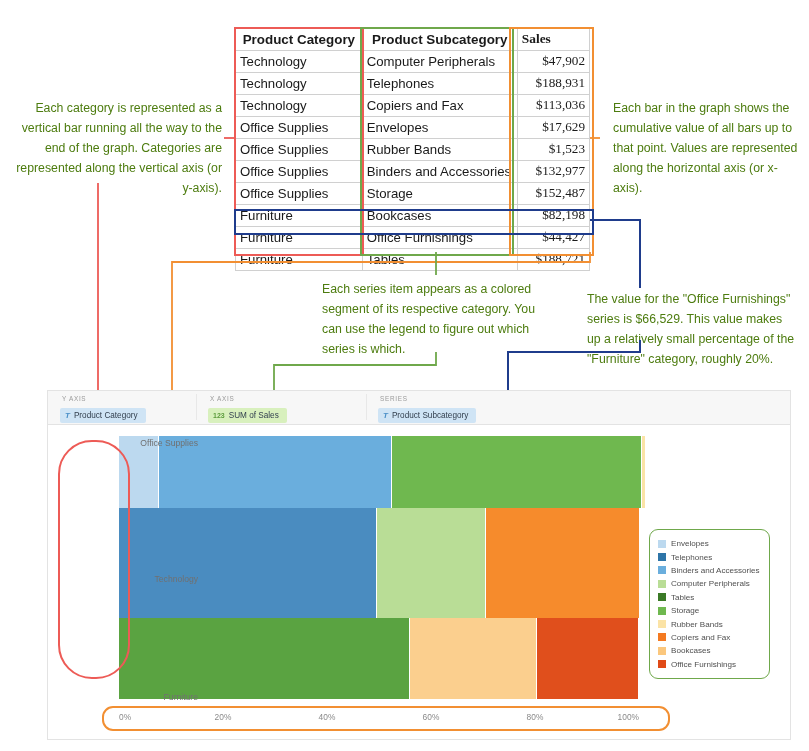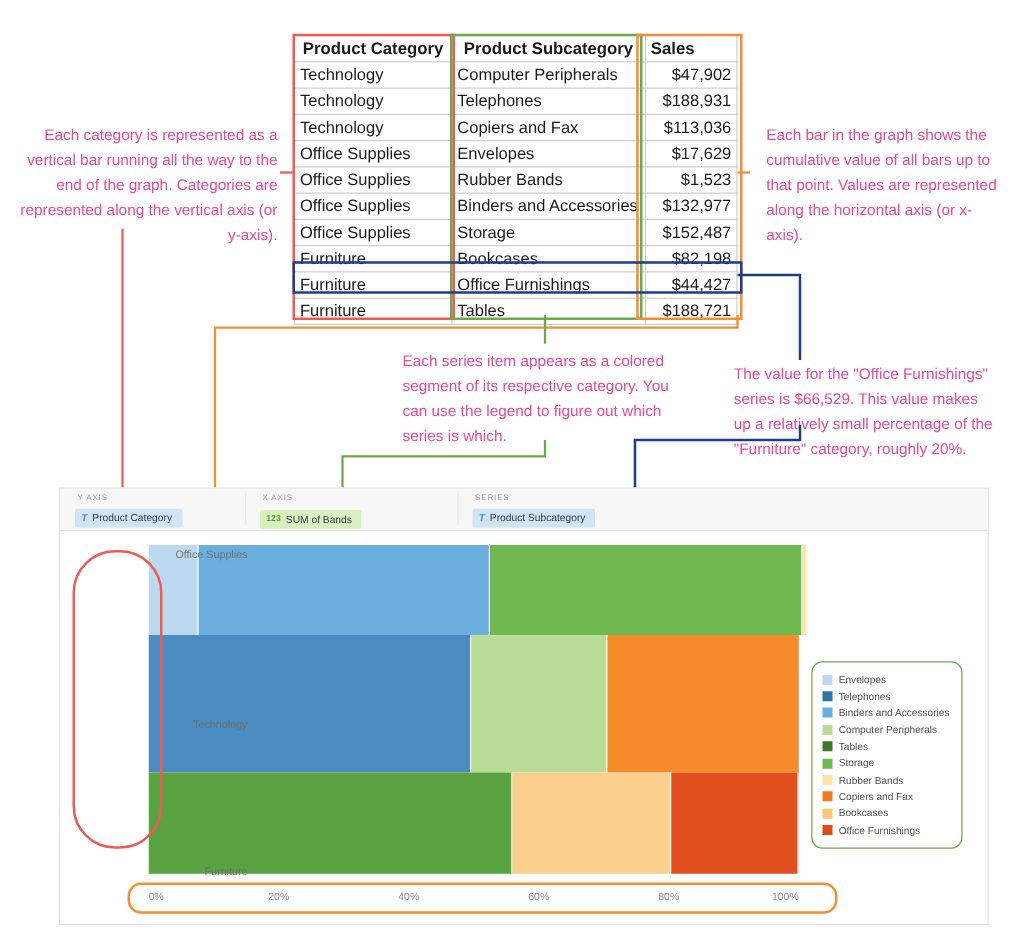--- a/index.html
+++ b/index.html
@@ -4,21 +4,21 @@
 <style>
   html,body{margin:0;padding:0;background:#ffffff;}
   body{
     width:809px;height:751px;position:relative;overflow:hidden;
     font-family:"Liberation Sans", sans-serif;
     color:#3a3a3a;
   }
 
   
   .annot{
-    position:absolute;font-size:12.3px;line-height:20px;color:#ec4899;
+    position:absolute;font-size:12.3px;line-height:20px;color:#4d7c0f;
   }
   .annot.right-align{text-align:right;}
   .annot.left-align{text-align:left;}
 
   
   #data-table{
     position:absolute;left:235px;top:28px;width:355px;
     border-collapse:collapse;font-size:13.2px;color:#1a1a1a;
     background:#fff;
   }
@@ -26,21 +26,21 @@
     border:1px solid #d0d0d0;
     padding:2px 4px 3px 4px;
     height:15px;
     font-weight:normal;
     white-space:nowrap;
     background:#fff;
   }
   #data-table thead th{font-weight:bold;font-size:13.4px;}
   .col-cat{width:124px;}
   .col-sub{width:148px;}
-  .col-sales{width:79px;text-align:right;}
+  .col-sales{width:79px;text-align:right;font-family:Liberation Serif, serif;}
   thead .col-sales{text-align:left;}
 
   
   .hl{position:absolute;pointer-events:none;}
   #hl-cat{left:234px;top:27px;width:126px;height:225px;border:2px solid #ED5B56;}
   #hl-sub{left:360px;top:27px;width:150px;height:225px;border:2px solid #6FA84B;}
   #hl-sales{left:509px;top:27px;width:81px;height:225px;border:2px solid #F28F32;}
   #hl-row{left:234px;top:209px;width:356px;height:22px;border:2px solid #1F3C8C;}
 
   
@@ -221,21 +221,21 @@
       <div class="pill blue">
         <span class="gi">T</span>
         <span>Product Category</span>
       </div>
     </div>
 
     <div class="shelf" style="left:160px;">
       <div class="shelf-label">X AXIS</div>
       <div class="pill green">
         <span class="gi">123</span>
-        <span>SUM of Bands</span>
+        <span>SUM of Sales</span>
       </div>
     </div>
 
     <div class="shelf" style="left:330px;">
       <div class="shelf-label">SERIES</div>
       <div class="pill blue">
         <span class="gi">T</span>
         <span>Product Subcategory</span>
       </div>
     </div>

